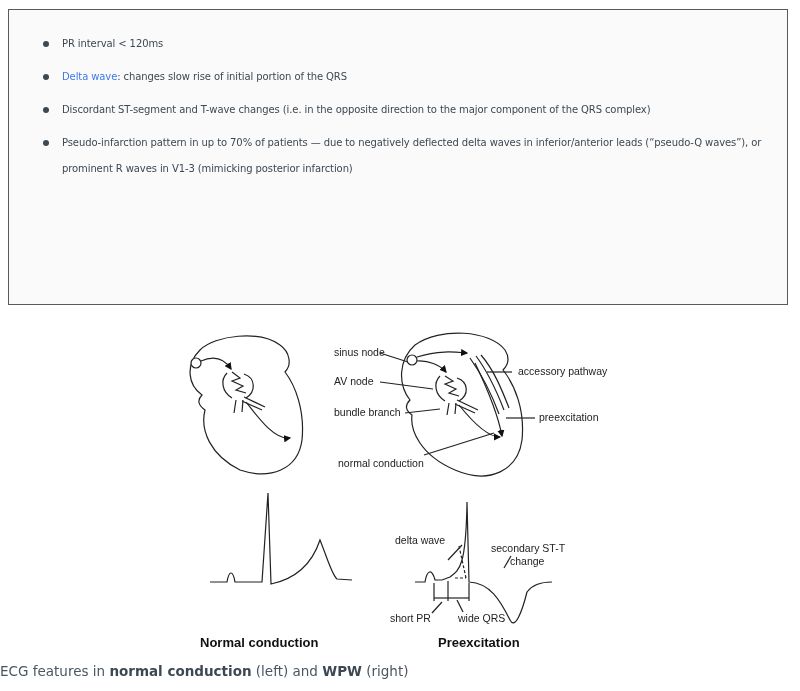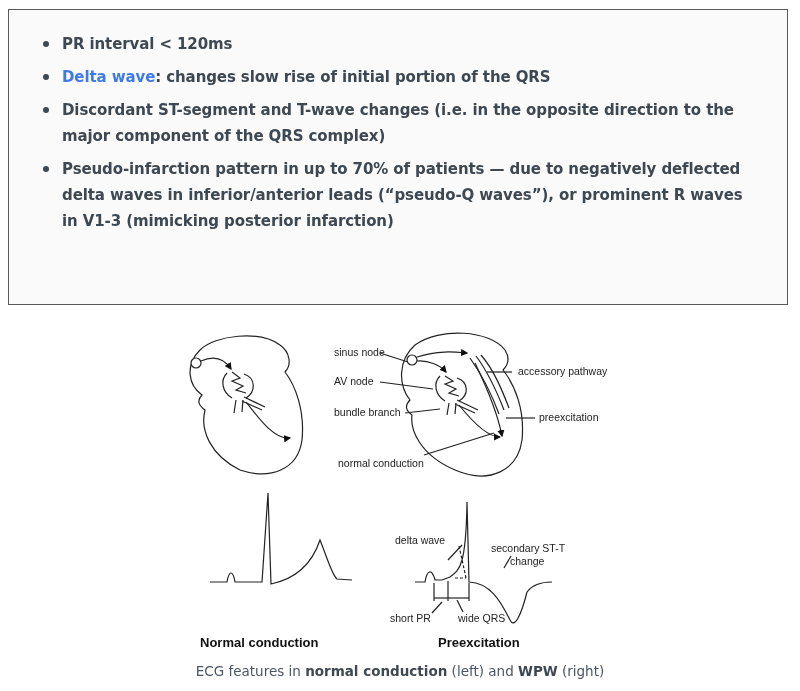--- a/index.html
+++ b/index.html
@@ -1,26 +1,26 @@
 <!DOCTYPE html>
 <html><head>
 <meta charset="utf-8">
 <style>
   html, body { margin:0; padding:0; background:#ffffff; }
   body { width:800px; height:691px; position:relative; overflow:hidden;
          font-family:"DejaVu Sans", "Liberation Sans", sans-serif; color:#3d4852; }
   .callout { position:absolute; left:8px; top:9px; width:780px; height:296px;
              box-sizing:border-box; border:1px solid #5a5a5a; background:#fafafa; }
   .callout ul { margin:0; padding:0; list-style:none; position:absolute; left:34px; top:21px; width:720px; }
-  .callout li { position:relative; padding-left:19px; font-size:15px; line-height:26px; margin-bottom:7px; color:#3d4852; letter-spacing:-0.1px;font-weight:bold; }
+  .callout li { position:relative; padding-left:19px; font-size:10px; line-height:26px; margin-bottom:7px; color:#3d4852; letter-spacing:-0.1px; }
   .callout li .bullet { position:absolute; left:0; top:10px; width:6px; height:6px; border-radius:50%; background:#3d4852; }
   .callout a { color:#3f7ae8; text-decoration:none; }
   .figure { position:absolute; left:0; top:310px; width:800px; height:340px;padding-left:21px; }
   .figure svg { position:absolute; left:0; top:0; }
-  .caption { position:absolute; left:0; top:663px; width:800px; text-align:center; font-size:13.5px; color:#4a5663; }
+  .caption { position:absolute; left:0; top:663px; width:800px; text-align:left; font-size:13.5px; color:#4a5663; }
   .caption b { color:#3d4852; font-weight:bold; }
   .fig-label { font-family:"Liberation Sans", sans-serif; font-size:10.5px; fill:#222; }
   .fig-title { font-family:"Liberation Sans", sans-serif; font-size:13px; font-weight:bold; fill:#111; }
 </style>
 </head>
 <body>
 
 <div class="callout">
   <ul>
     <li>

